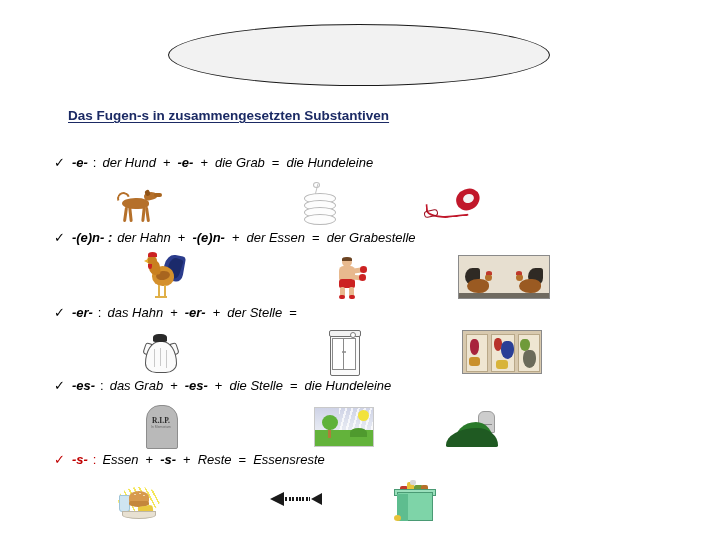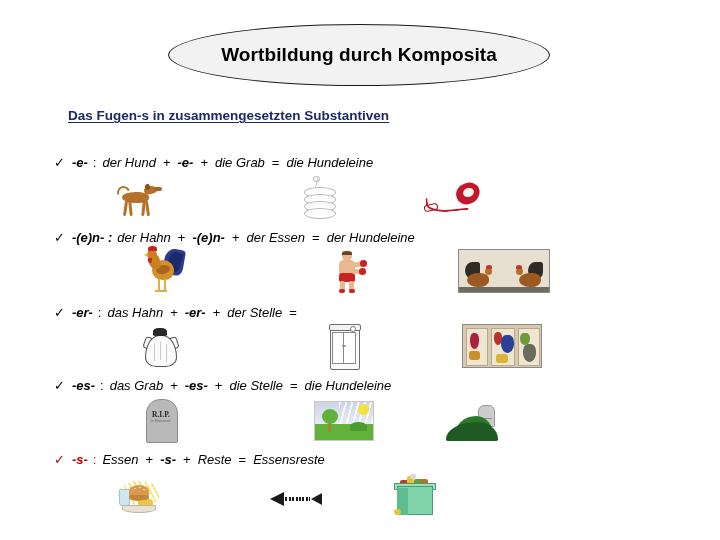--- a/index.html
+++ b/index.html
@@ -102,21 +102,21 @@
   }
   .tok.red { color: #c00000; }
 
   
   .art {
     position: relative;
     height: 58px;
   }
   .art .item {
     position: absolute;
-    bottom: 10px;
+    bottom: 4px;
   }
 
   
   .photo {
     border: 1px solid #8a8a8a;
     box-sizing: border-box;
     overflow: hidden;
     position: relative;
   }
 
@@ -553,21 +553,20 @@
   .bin .t5 { left: 16px; bottom: 36px; width: 6px;  height: 5px; background: #d8d8d8; }
   .bin .spill {
     position: absolute; left: 0px; bottom: 0px; width: 7px; height: 6px;
     background: #e8c33a; border-radius: 50%;
   }
 </style>
 </head>
 <body>
 
 <div class="title-oval">
-  <div class="title-main">Wortbildung durch Komposita</div>
 </div>
 
 <div class="section-heading">Das Fugen-s in zusammengesetzten Substantiven</div>
 
 <div class="row" style="top:155px;">
   <div class="formula">
     <span class="check">✓</span>
     <span class="tok affix">-e-</span>
     <span class="tok colon">:</span>
     <span class="tok">der Hund</span>
@@ -616,21 +615,21 @@
 <div class="row" style="top:230px;">
   <div class="formula">
     <span class="check">✓</span>
     <span class="tok affix">-(e)n- :</span>
     <span class="tok">der Hahn</span>
     <span class="tok op">+</span>
     <span class="tok affix">-(e)n-</span>
     <span class="tok op">+</span>
     <span class="tok">der Essen</span>
     <span class="tok op">=</span>
-    <span class="tok">der Hundeleine</span>
+    <span class="tok">der Grabestelle</span>
   </div>
   <div class="art">
     <div class="item" style="left:92px;">
       <div class="rooster">
         <div class="tail"></div>
           <div class="tail2"></div>
         <div class="body"></div>
           <div class="wing"></div>
           <div class="neck"></div>
         <div class="head"></div>

